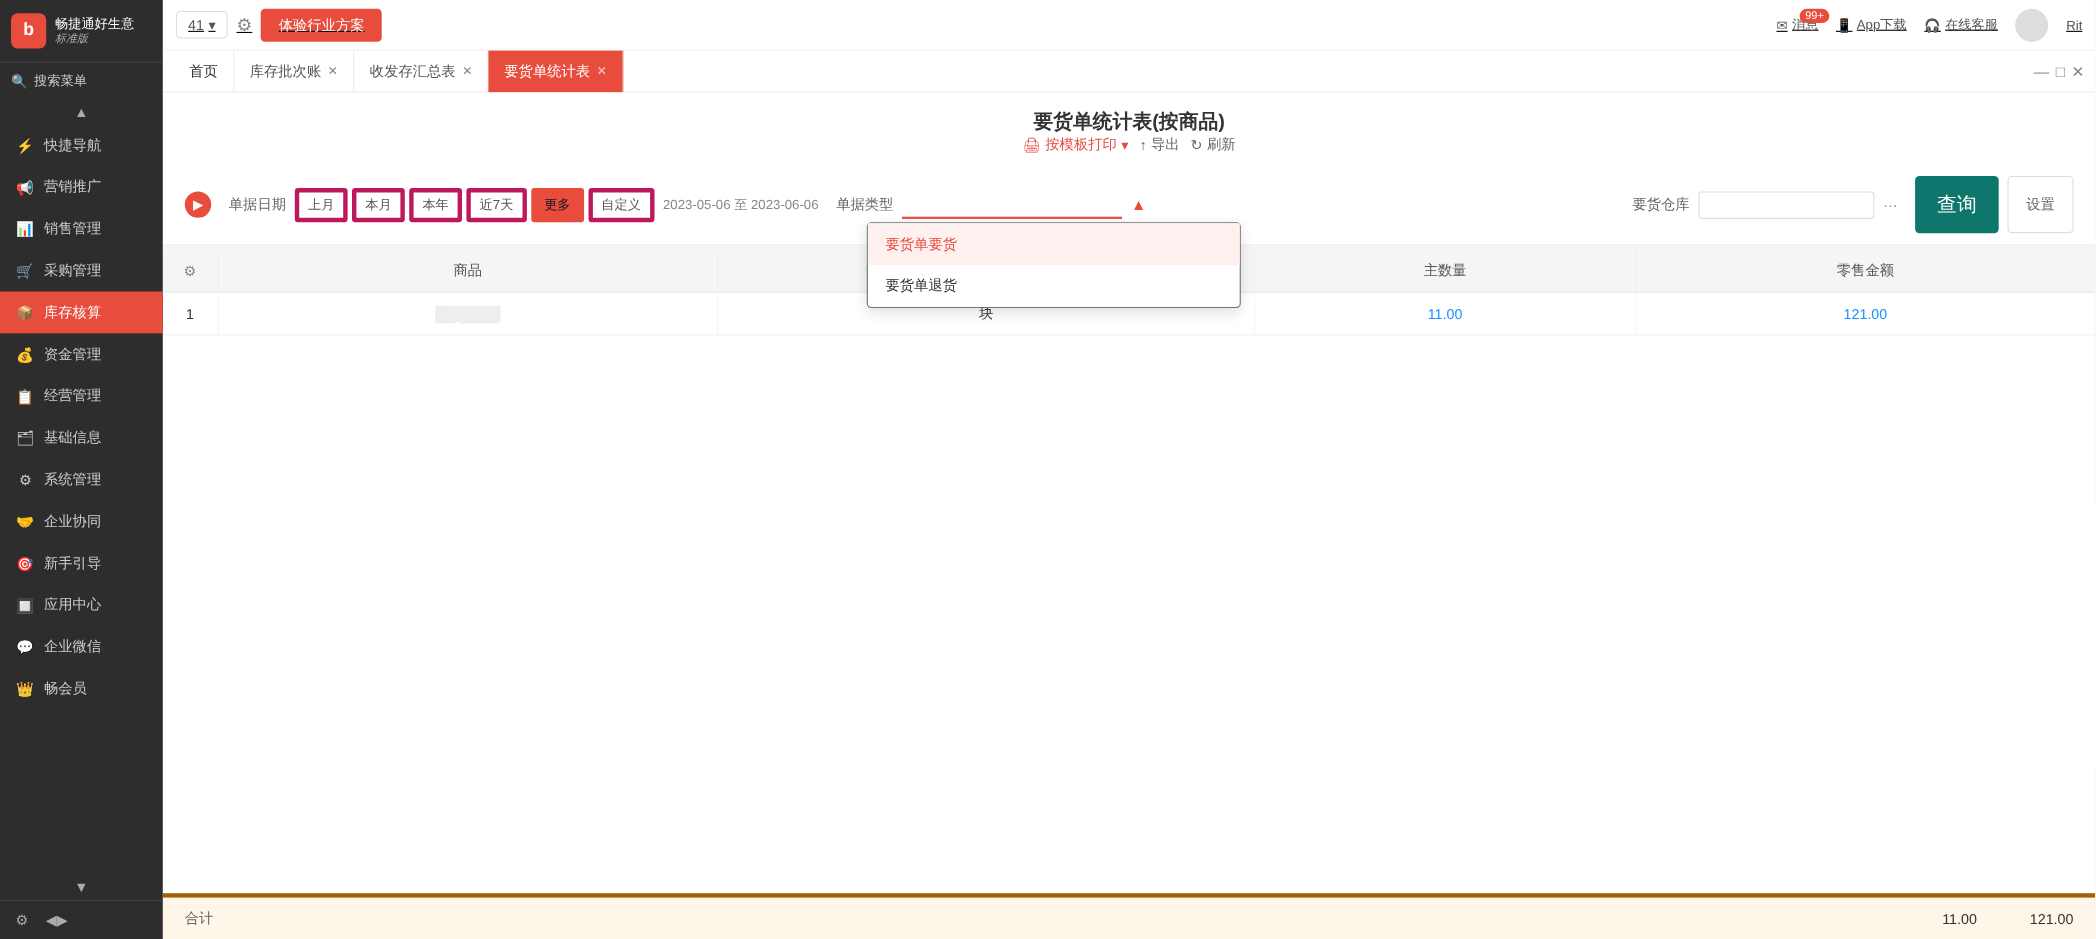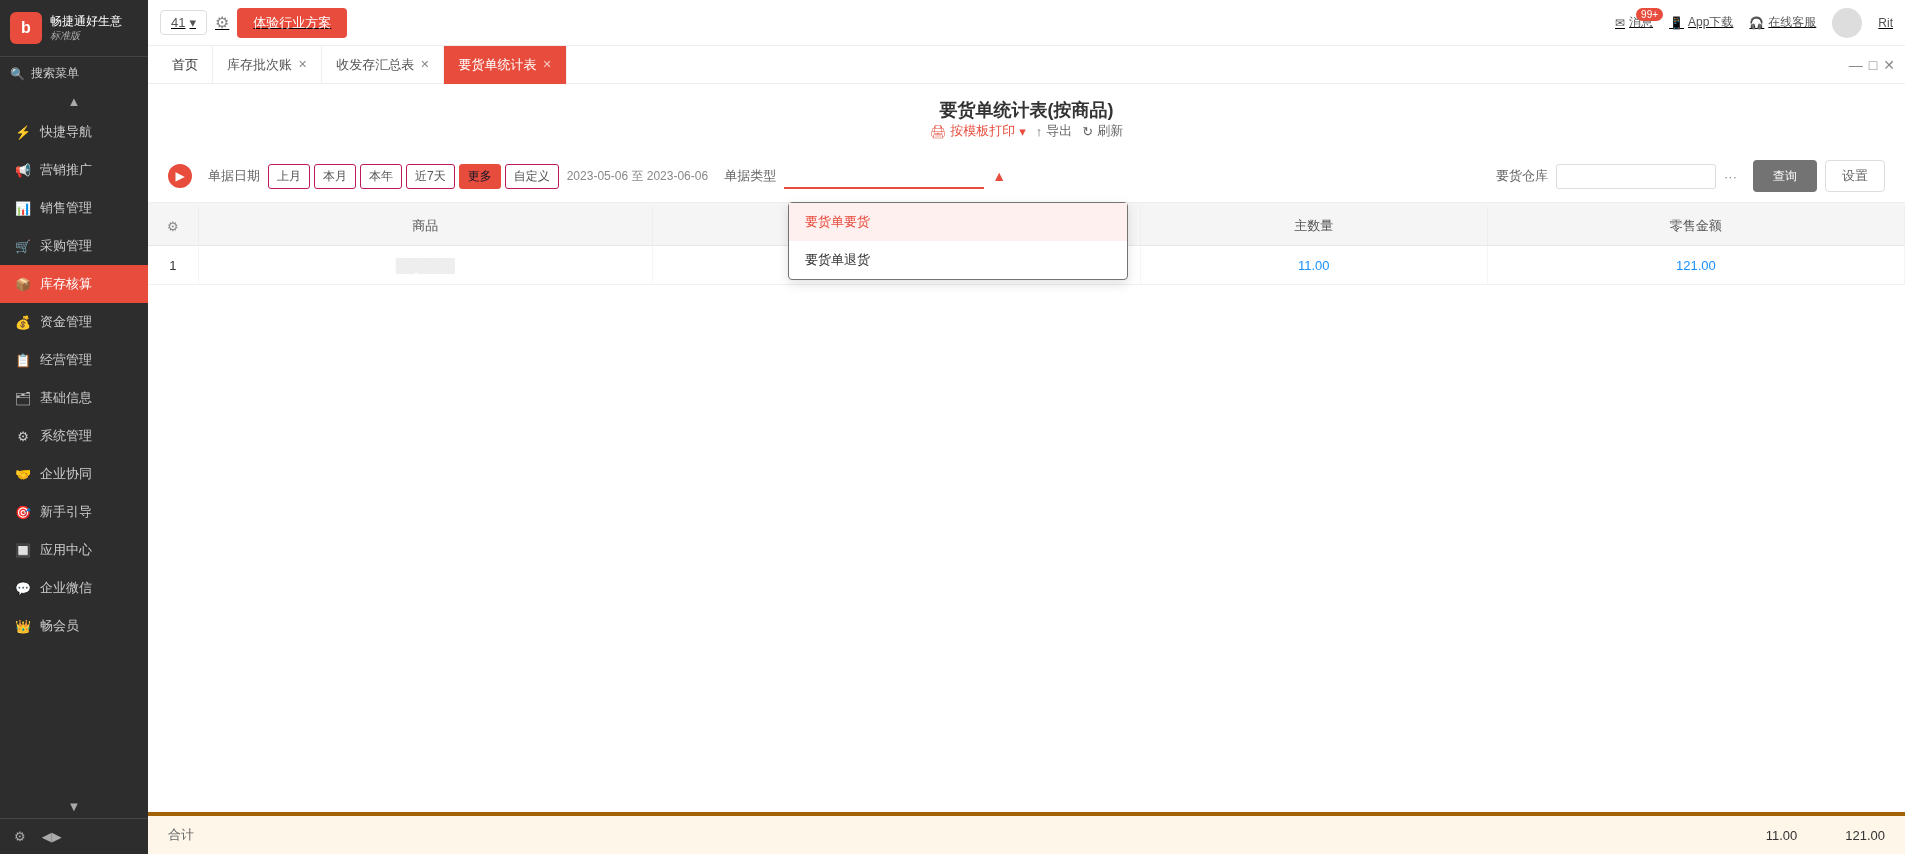--- a/index.html
+++ b/index.html
@@ -267,21 +267,21 @@
       gap: 8px;
     }
     .filter-label { color: #666; font-size: 13px; }
     .date-filter {
       display: flex;
       align-items: center;
       gap: 4px;
     }
     .date-btn {
       padding: 3px 8px;
-      border: 1px solid #be185d;
+      border: 4px solid #be185d;
       border-radius: 3px;
       cursor: pointer;
       font-size: 12px;
       color: #555;
       background: #fff;
     }
     .date-btn.more {
       background: #e74c3c;
       color: #0f172a;
       border-color: #e74c3c;
@@ -322,27 +322,27 @@
       font-size: 13px;
       width: 160px;
       color: #555;
     }
     .warehouse-more { color: #888; cursor: pointer; }
     .filter-actions {
       display: flex;
       gap: 8px;
     }
     .btn-query {
-      background: #737373;
+      background: #0f766e;
       color: #fff;
       border: none;
       border-radius: 4px;
-      padding: 4px 20px;
-      cursor: pointer;
-      font-size: 12px;
+      padding: 14px 20px;
+      cursor: pointer;
+      font-size: 18px;
     }
     .btn-settings {
       background: #fff;
       color: #666;
       border: 1px solid #ddd;
       border-radius: 4px;
       padding: 6px 16px;
       cursor: pointer;
       font-size: 13px;
     }

